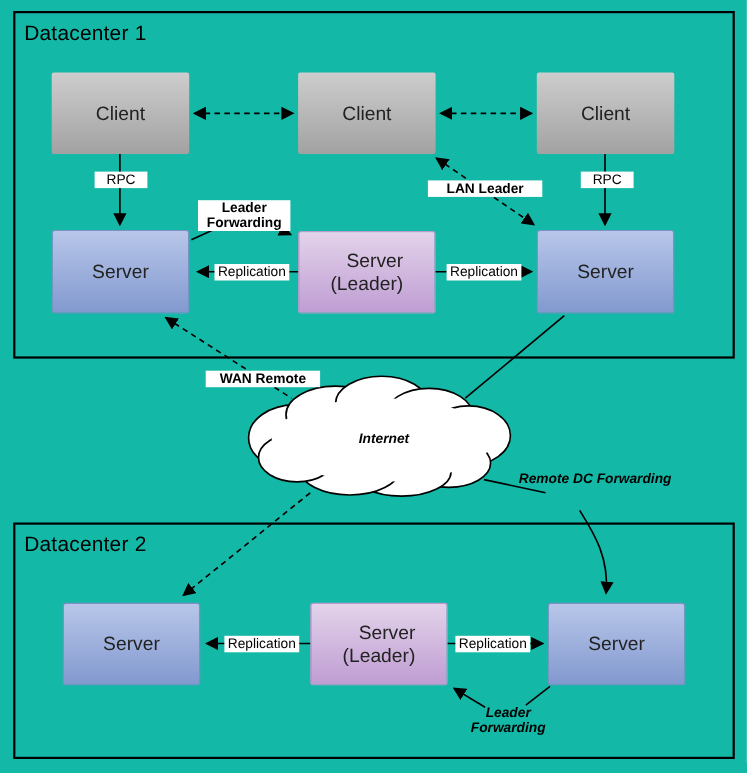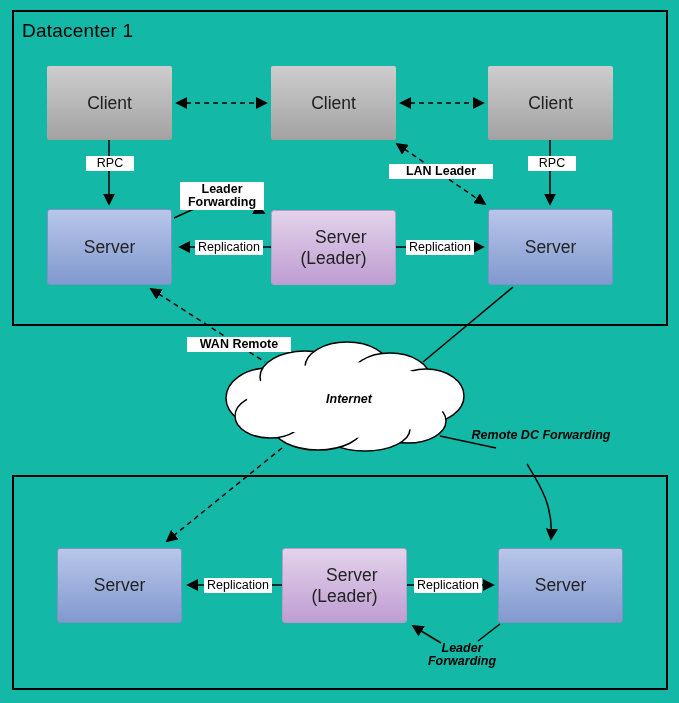--- a/index.html
+++ b/index.html
@@ -41,20 +41,21 @@
 </style>
 </head>
 <body>
 
 <div class="canvas">
 
   <div class="dc-frame" style="left:12px;top:10px;width:656px;height:316px;"></div>
   <div class="dc-title" style="left:22px;top:20px;">Datacenter 1</div>
 
   <div class="dc-frame" style="left:12px;top:475px;width:656px;height:215px;"></div>
+  <div class="dc-title" style="left:22px;top:485px;">Datacenter 2</div>
 
   <div class="node node-client" style="left:47px;top:66px;width:125px;height:74px;">
     <span>Client</span>
   </div>
   <div class="node node-client" style="left:271px;top:66px;width:125px;height:74px;">
     <span>Client</span>
   </div>
   <div class="node node-client" style="left:488px;top:66px;width:125px;height:74px;">
     <span>Client</span>
   </div>

